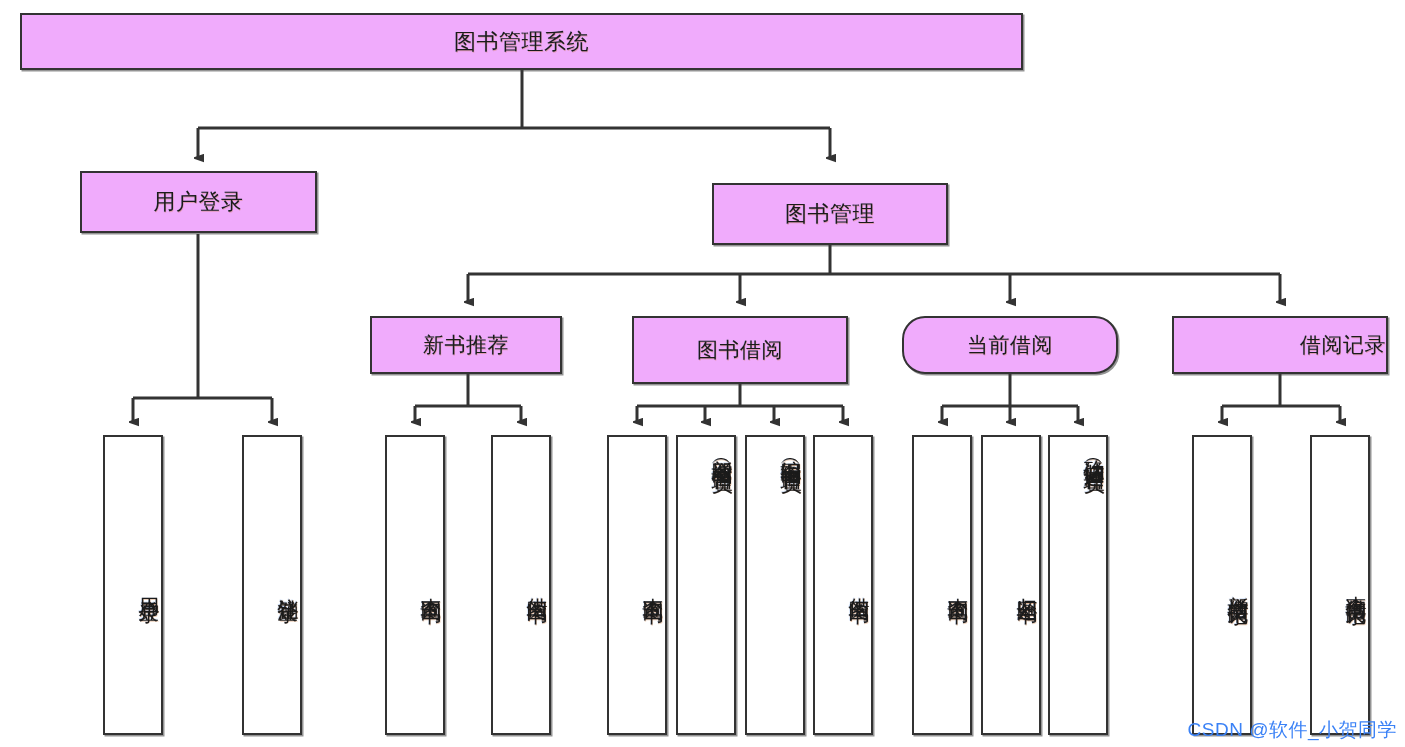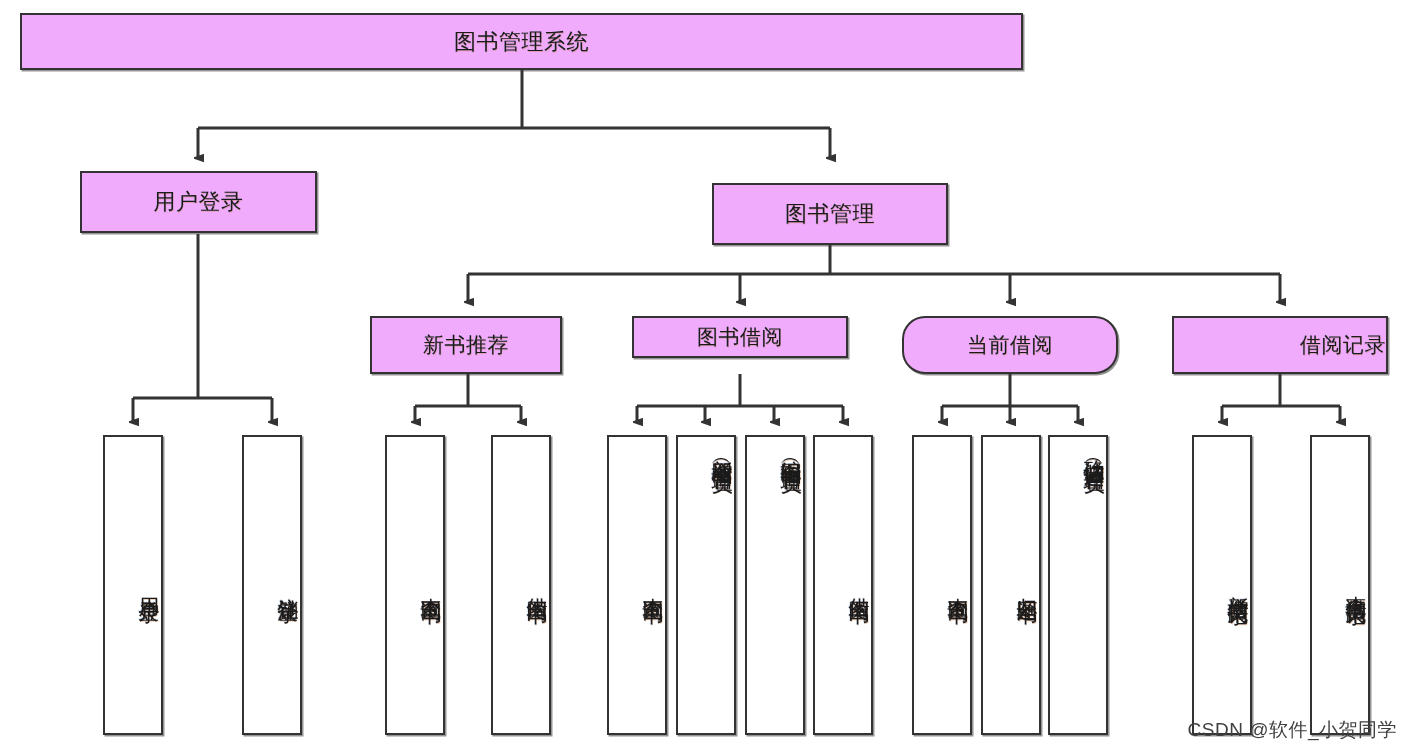--- a/index.html
+++ b/index.html
@@ -73,21 +73,21 @@
     left: 0; top: 0;
     width: 1405px;
     height: 747px;
     pointer-events: none;
   }
   .watermark {
     position: absolute;
     right: 8px;
     bottom: 4px;
     font-size: 19px;
-    color: #404040;
+    color: #3b82f6;
     letter-spacing: 0.5px;
     white-space: nowrap;
   }
 </style>
 </head>
 <body>
 
 <div id="diagram-root">
 
   <svg class="connectors" viewBox="0 0 1405 747">
@@ -147,21 +147,21 @@
   <div class="node-box" style="left:80px; top:171px; width:237px; height:62px;">
     <span class="node-label">用户登录</span>
   </div>
   <div class="node-box" style="left:712px; top:171px; width:236px; height:62px;margin-top:12px;">
     <span class="node-label">图书管理</span>
   </div>
 
   <div class="node-box level3" style="left:362px; top:316px; width:192px; height:58px;margin-left:8px;">
     <span class="node-label">新书推荐</span>
   </div>
-  <div class="node-box level3" style="left:632px; top:316px; width:216px; height:42px;justify-content:center;">
+  <div class="node-box level3" style="left:632px; top:316px; width:216px; height:68px;justify-content:center;">
     <span class="node-label">图书借阅</span>
   </div>
   <div class="node-box level3" style="left:902px; top:316px; width:216px; height:58px;border-radius:23px;">
     <span class="node-label">当前借阅</span>
   </div>
   <div class="node-box level3" style="left:1172px; top:316px; width:216px; height:58px;justify-content:flex-end;">
     <span class="node-label">借阅记录</span>
   </div>
 
   <div class="leaf-box" style="left:103px; top:435px; width:60px; height:300px;">

